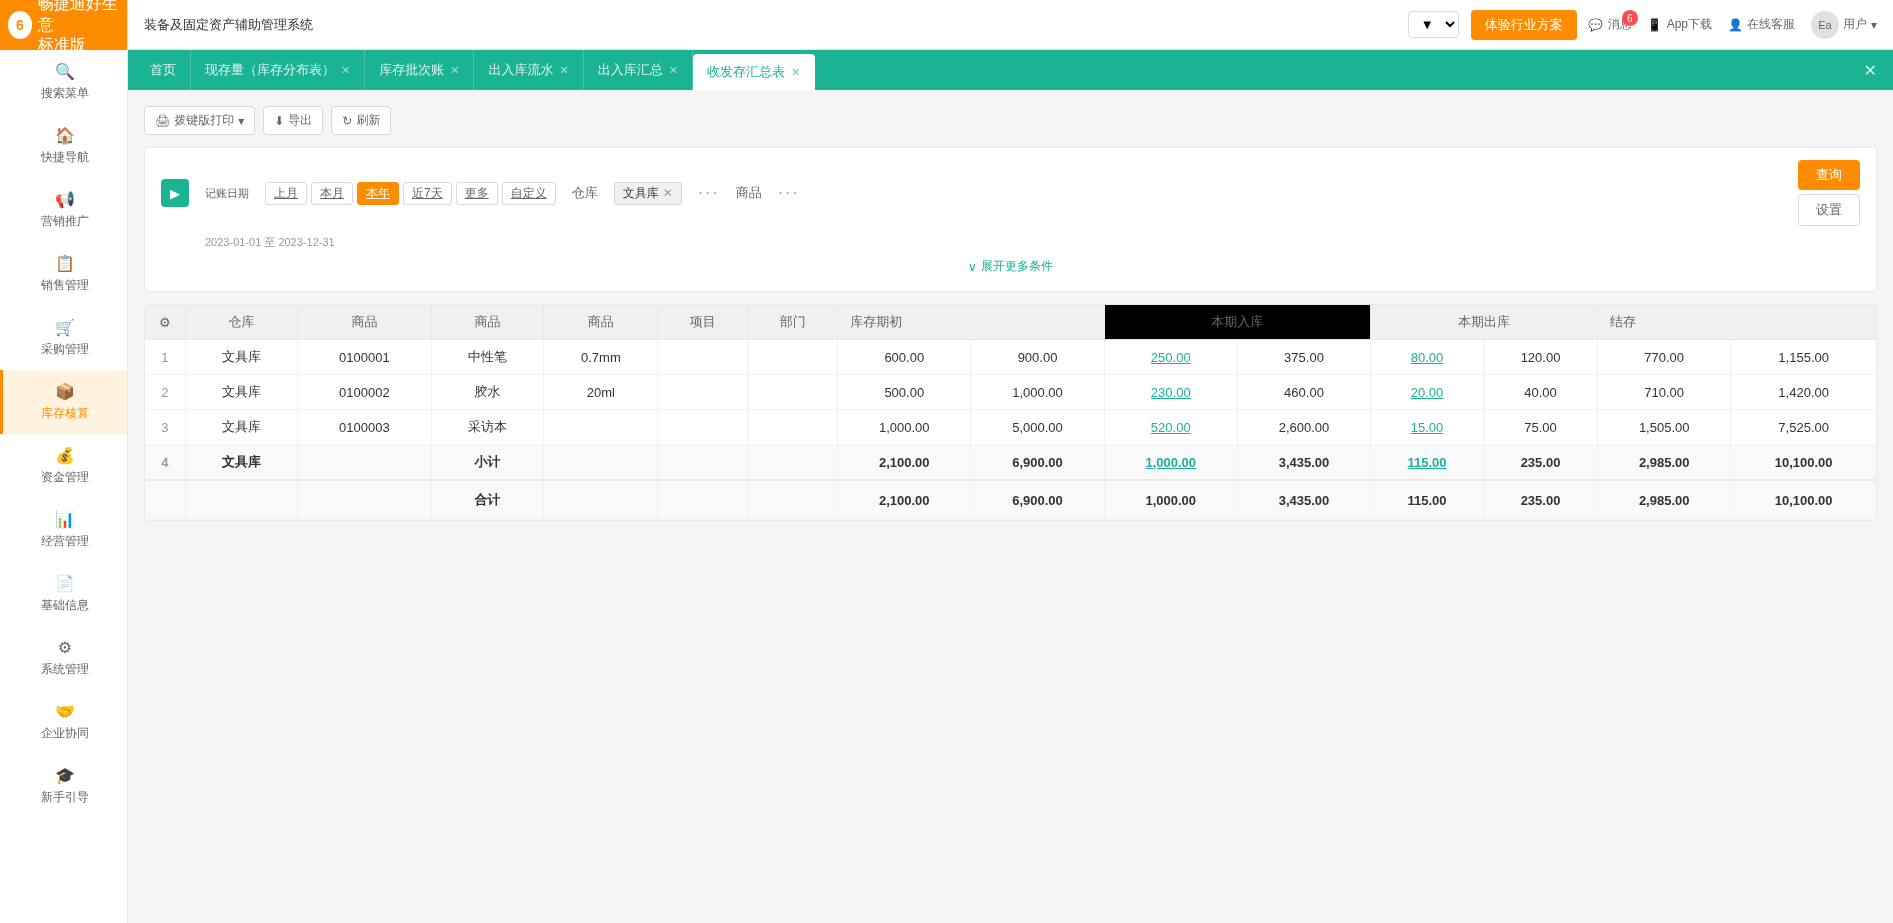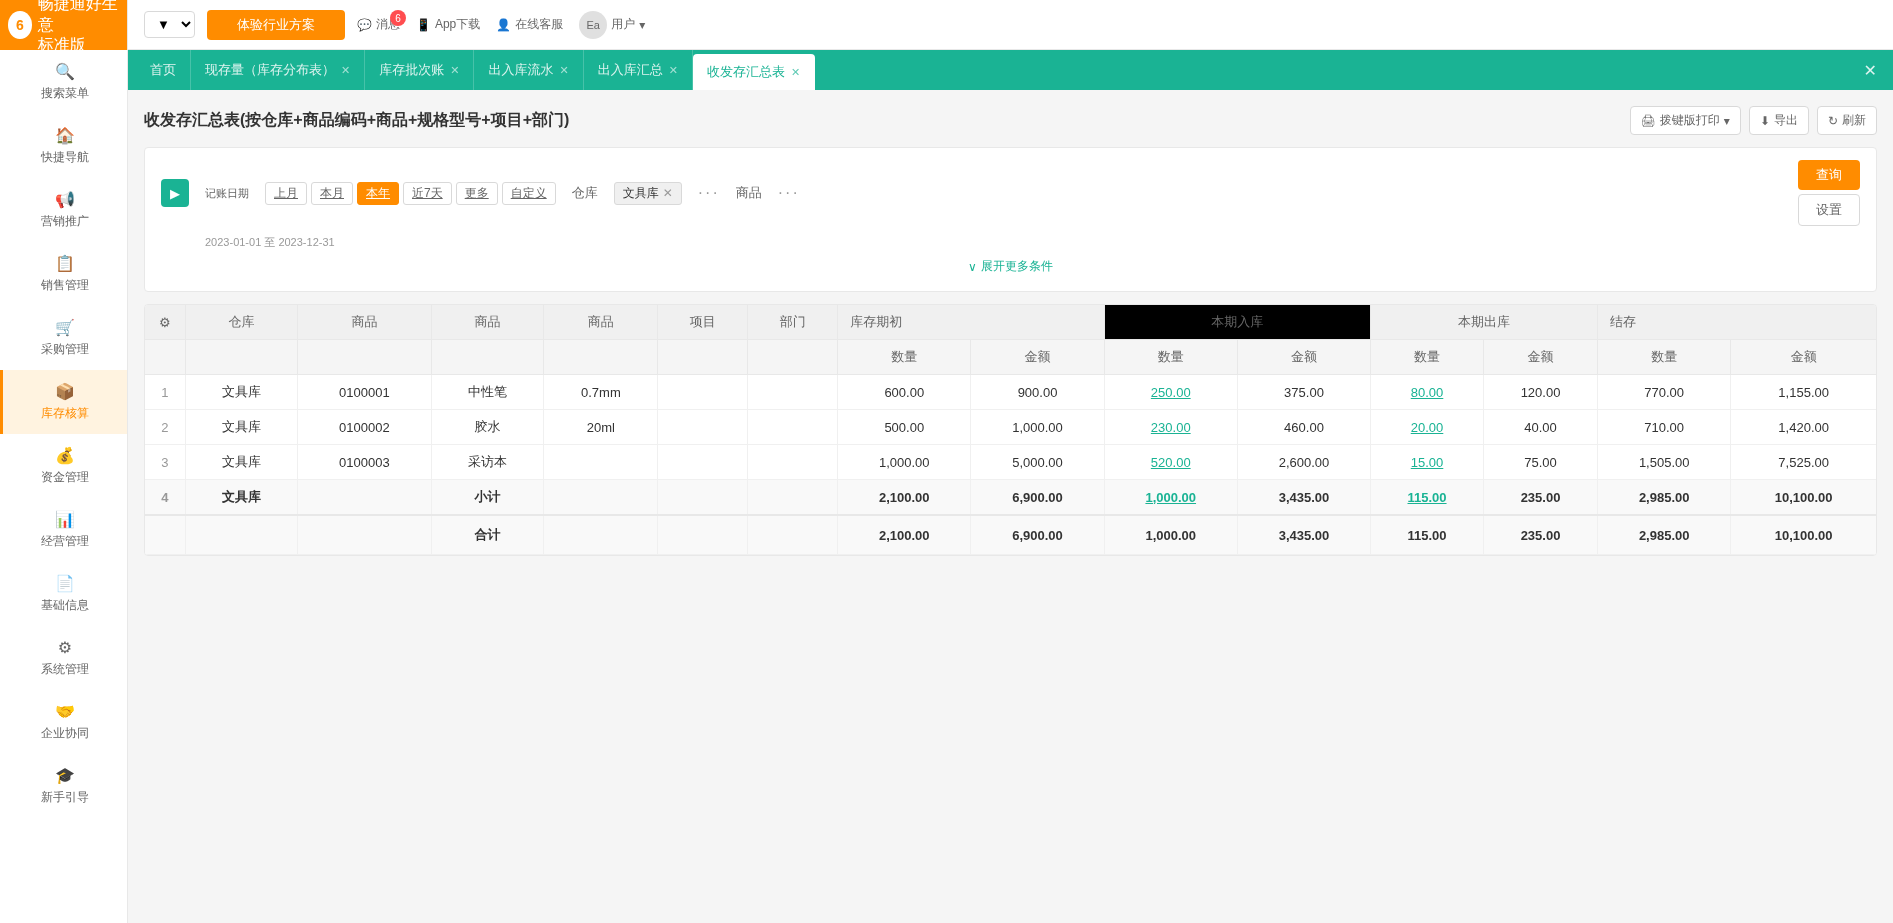--- a/index.html
+++ b/index.html
@@ -17,21 +17,21 @@
 
     
     .main { flex: 1; display: flex; flex-direction: column; overflow: hidden; }
 
     
     .top-header { height: 50px; background: #fff; display: flex; align-items: center; padding: 0 16px; border-bottom: 1px solid #e8e8e8; gap: 12px; }
     .app-title { font-size: 13px; color: #333; flex: 1; }
     .header-actions { display: flex; align-items: center; gap: 16px; }
     .header-btn { display: flex; align-items: center; gap: 4px; color: #666; font-size: 12px; cursor: pointer; position: relative; }
     .badge { background: #ff4d4f; color: #fff; font-size: 10px; border-radius: 50%; width: 16px; height: 16px; display: flex; align-items: center; justify-content: center; position: absolute; top: -6px; right: -6px; }
-    .experience-btn { background: #ff8c00; color: #fff; padding: 6px 30px; border-radius: 4px; cursor: pointer; font-size: 13px; border: none; }
+    .experience-btn { background: #ff8c00; color: #fff; padding: 6px 14px; border-radius: 4px; cursor: pointer; font-size: 13px; border: none; }
     .gear-select { border: 1px solid #d9d9d9; border-radius: 4px; padding: 4px 8px; font-size: 13px; background: #fff; cursor: pointer; }
     .user-avatar { width: 28px; height: 28px; background: #e0e0e0; border-radius: 50%; display: flex; align-items: center; justify-content: center; font-size: 11px; color: #666; }
 
     
     .tab-bar { background: #1ab394; display: flex; align-items: center; padding: 0 8px; height: 40px; overflow: hidden; }
     .tab { display: flex; align-items: center; gap: 6px; padding: 0 14px; height: 52px; color: rgba(255,255,255,0.85); font-size: 13px; cursor: pointer; border-right: 1px solid rgba(255,255,255,0.2); white-space: nowrap; }
     .tab.active { background: #fff; color: #1ab394; border-radius: 4px 4px 0 0; height: 36px; margin-top: 4px; }
     .tab-close { font-size: 11px; opacity: 0.7; cursor: pointer; }
     .tab-bar-end { margin-left: auto; color: rgba(255,255,255,0.85); cursor: pointer; font-size: 16px; padding: 0 8px; }
 
@@ -148,20 +148,21 @@
       <div class="sidebar-item">
         <span class="sidebar-item-icon">🎓</span>
     <span>新手引导</span>
       </div>
     </div>
 </div>
 
 <div class="main">
 
   <div class="top-header">
+    <span class="app-title">装备及固定资产辅助管理系统</span>
     <div>
       <select class="gear-select">
         <option>▼</option>
       </select>
     </div>
     <button class="experience-btn">体验行业方案</button>
     <div class="header-actions">
       <div class="header-btn">
         <span>💬</span>
         <span>消息</span>
@@ -207,21 +208,20 @@
         <span>收发存汇总表</span>
         <span class="tab-close">✕</span>
       </div>
       <div class="tab-bar-end">✕</div>
     </div>
 
   <div class="page-content">
     <div class="page-inner">
 
       <div class="page-header">
-        <div class="page-title">收发存汇总表(按仓库+商品编码+商品+规格型号+项目+部门)</div>
         <div class="page-header-actions">
           <button class="print-btn">
             <span>🖨</span>
             <span>拨键版打印</span>
             <span>▾</span>
           </button>
           <button class="export-btn">
             <span>⬇</span>
             <span>导出</span>
           </button>
@@ -279,37 +279,20 @@
               <th>商品</th>
               <th>商品</th>
               <th>商品</th>
               <th>项目</th>
               <th>部门</th>
               <th colspan="2" style="text-align:left;background:#f0f0f0;">库存期初</th>
               <th colspan="2" style="text-align:center;background:#000000;">本期入库</th>
               <th colspan="2" style="text-align:center;background:#f0f0f0;">本期出库</th>
               <th colspan="2" style="text-align:left;background:#f0f0f0;">结存</th>
             </tr>
-            <tr>
-              <th></th>
-              <th></th>
-              <th></th>
-              <th></th>
-              <th></th>
-              <th></th>
-              <th></th>
-              <th>数量</th>
-              <th>金额</th>
-              <th>数量</th>
-              <th>金额</th>
-              <th>数量</th>
-              <th>金额</th>
-              <th>数量</th>
-              <th>金额</th>
-            </tr>
           </thead>
           <tbody id="table-body">
               <tr>
                 <td class="row-num">1</td>
                 <td>文具库</td>
                 <td>0100001</td>
                 <td>中性笔</td>
                 <td>0.7mm</td>
                 <td></td>
                 <td></td>

